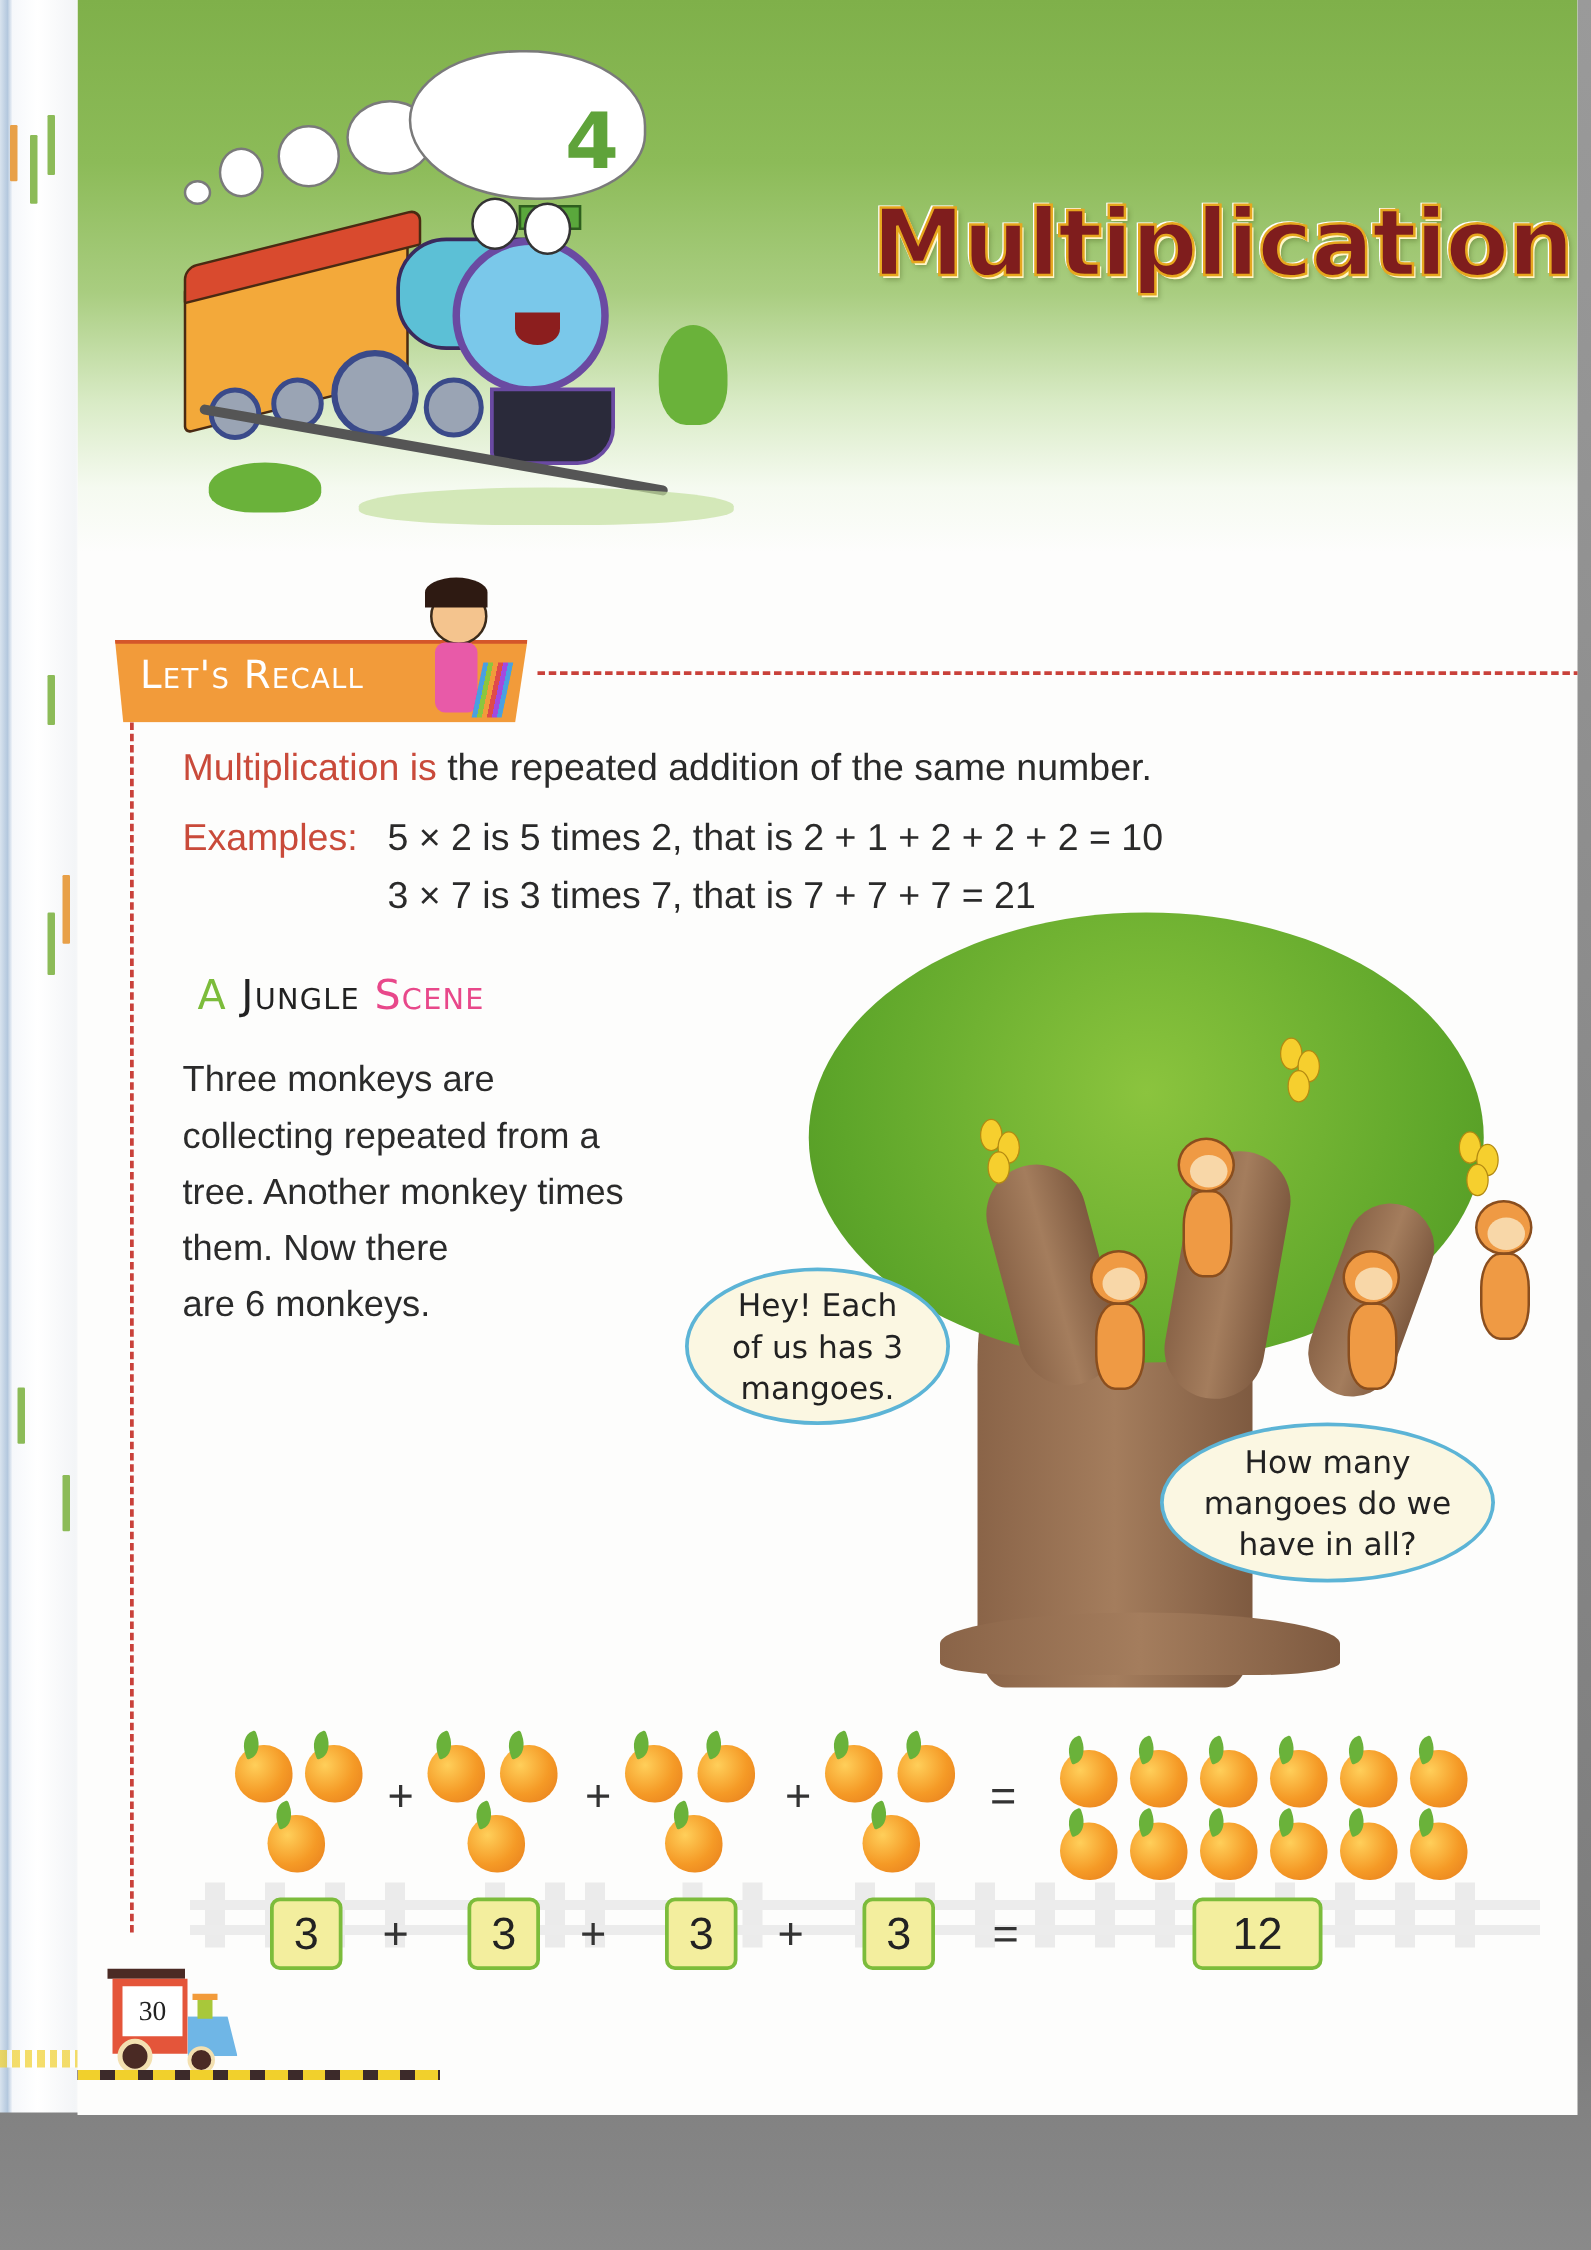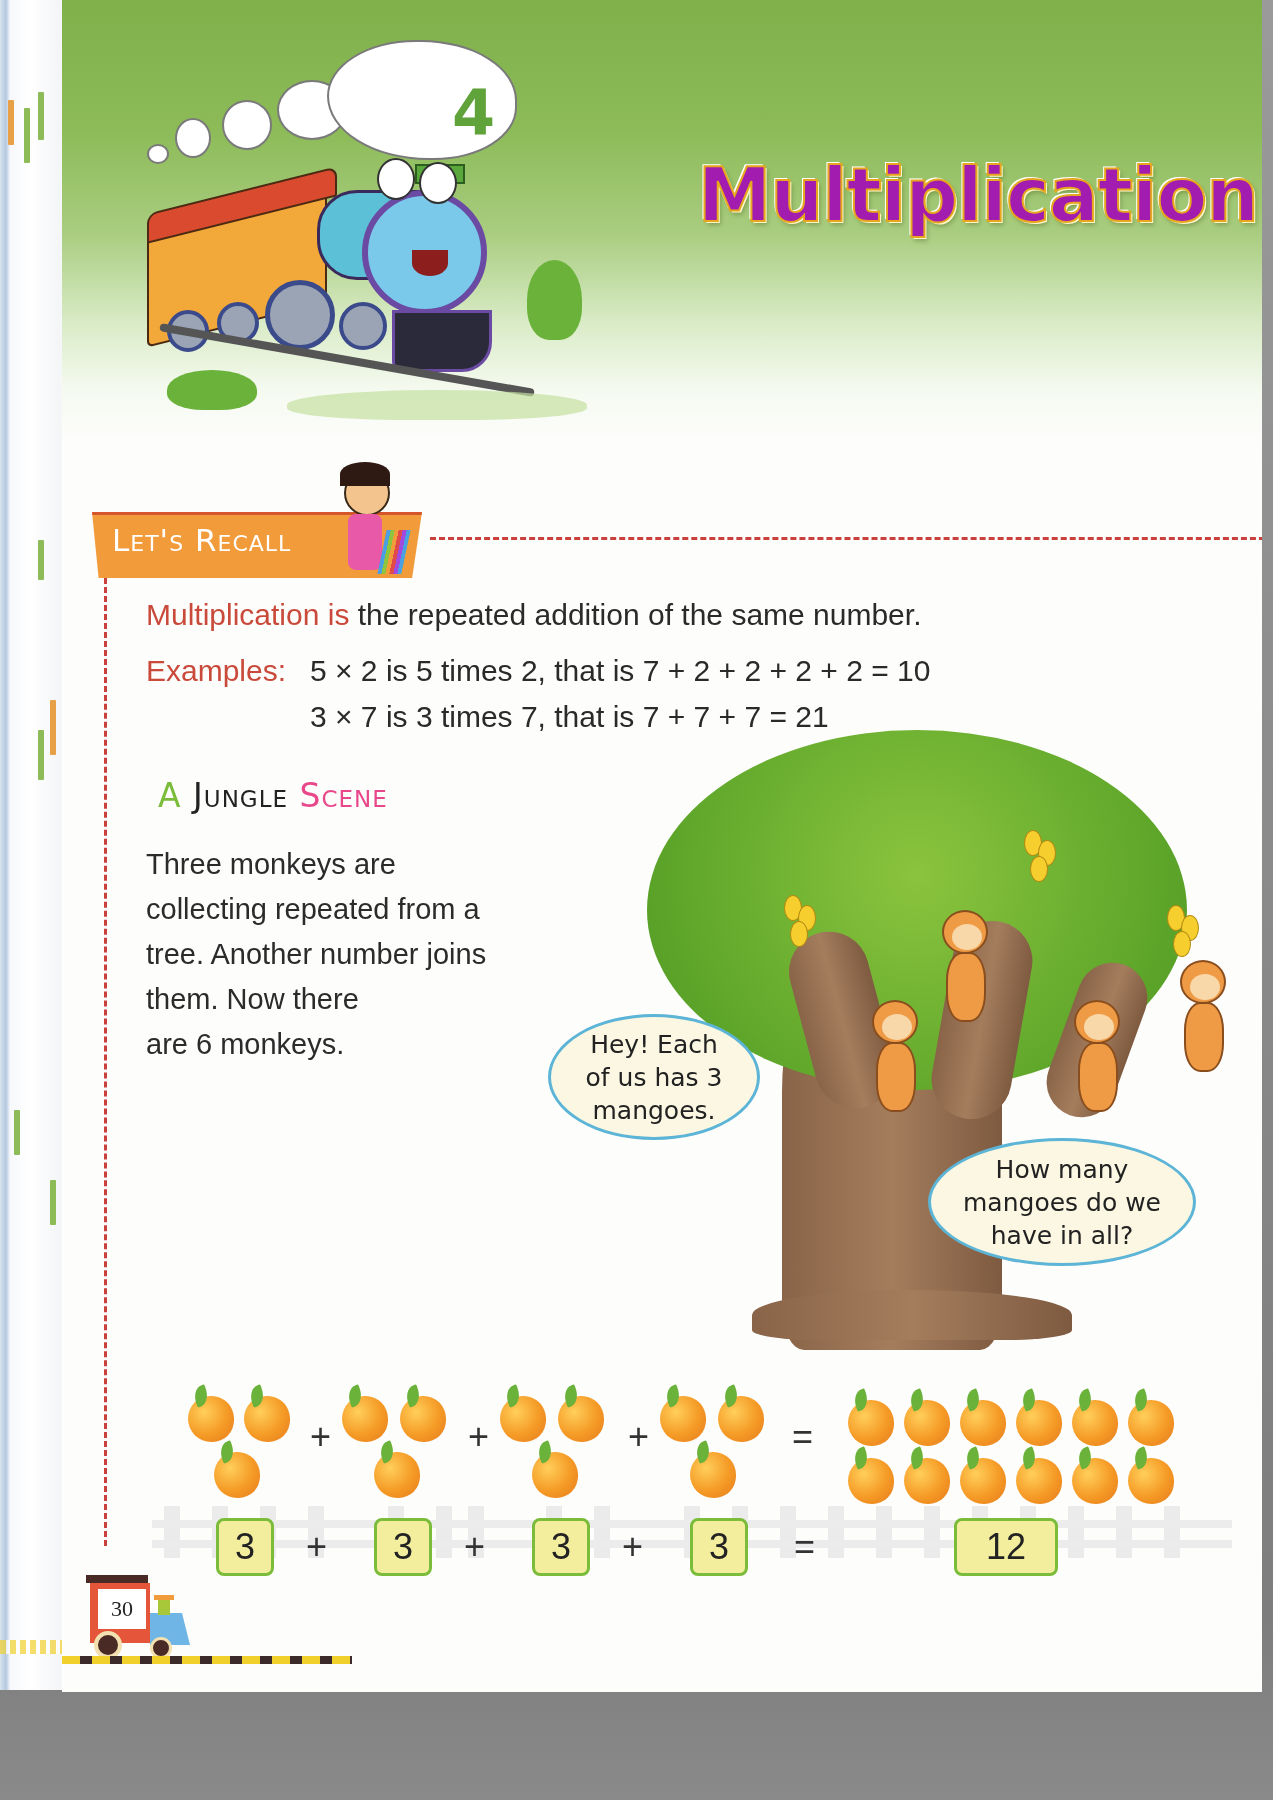--- a/index.html
+++ b/index.html
@@ -20,21 +20,21 @@
     background: #fdfdfc;
     overflow: hidden;
   }
   .header-bg {
     position: absolute; left: 0; top: 0; width: 100%; height: 520px;
     background: linear-gradient(180deg, #7fb04a 0%, #8cbb58 25%, #a9cd80 45%, #d9ebc6 62%, #f5faf0 75%, #fdfdfc 85%);
   }
   .chapter-title {
     position: absolute; right: 4px; top: 152px;
     font-family: "DejaVu Sans", sans-serif; font-weight: bold;
-    font-size: 74px; color: #a21caf; letter-spacing: -1px;
+    font-size: 74px; color: #7f1d1d; letter-spacing: -1px;
     -webkit-text-stroke: 2px #e6a71e;
     text-shadow: 0 0 0 #fff, 2px 2px 0 #fff7c8, -2px -2px 0 #ffffff, 3px 4px 4px rgba(60,80,20,0.35);
   }
   
   .train-wrap { position: absolute; left: 85px; top: 40px; width: 490px; height: 380px; }
   .cloud { position: absolute; background: #fff; border: 2px solid #7a7a7a; border-radius: 50%; }
   .chapter-number {
     position: absolute; left: 305px; top: 36px; font-family: "DejaVu Sans", sans-serif;
     font-weight: bold; font-size: 62px; color: #5fa33a;
   }
@@ -172,33 +172,33 @@
   <div style="position:absolute;left:320px;top:530px;width:24px;height:44px;background:repeating-linear-gradient(90deg,#4aa0e0 0 4px,#8cc63e 4px 8px,#f29b3a 8px 12px,#e04a4a 12px 16px,#a24ae0 16px 20px);transform:skewX(-12deg);"></div>
 
   <div class="dashed-top2"></div>
 
   <div class="dashed-left"></div>
 
   <div class="definition body-text">
     <span class="red">Multiplication is</span><span> the repeated addition of the same number.</span>
   </div>
   <div class="examples-label">Examples:</div>
-  <div class="example-line body-text" style="top:654px;">5 × 2 is 5 times 2, that is 7 + 2 + 2 + 2 + 2 = 10</div>
+  <div class="example-line body-text" style="top:654px;">5 × 2 is 5 times 2, that is 2 + 1 + 2 + 2 + 2 = 10</div>
   <div class="example-line body-text" style="top:700px;">3 × 7 is 3 times 7, that is 7 + 7 + 7 = 21</div>
 
   <div class="section-title">
     <span class="st-a">A</span>
     <span class="st-b">Jungle</span>
     <span class="st-c">Scene</span>
   </div>
 
   <div class="para" style="top:842px;">
     <div>Three monkeys are</div>
     <div>collecting repeated from a</div>
-    <div>tree. Another number joins</div>
+    <div>tree. Another monkey times</div>
     <div>them. Now there</div>
     <div>are 6 monkeys.</div>
   </div>
 
   <div>
     <div class="tree-trunk" style="left:720px;top:920px;width:220px;height:430px;border-radius:40% 40% 10% 10%;"></div>
     <div class="tree-trunk" style="left:690px;top:1290px;width:320px;height:50px;border-radius:50% 50% 20% 20%;"></div>
     <div class="tree-canopy" style="left:585px;top:730px;width:540px;height:360px;"></div>
     <div class="tree-trunk" style="left:740px;top:930px;width:80px;height:180px;border-radius:40px;transform:rotate(-15deg);"></div>
     <div class="tree-trunk" style="left:880px;top:920px;width:80px;height:200px;border-radius:40px;transform:rotate(10deg);"></div>

